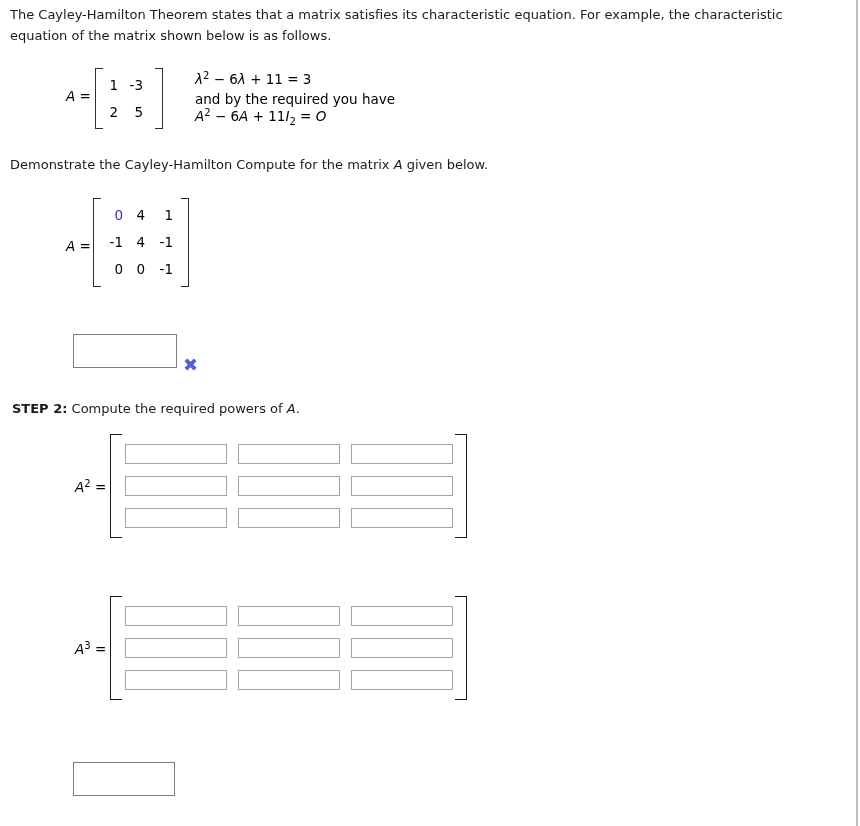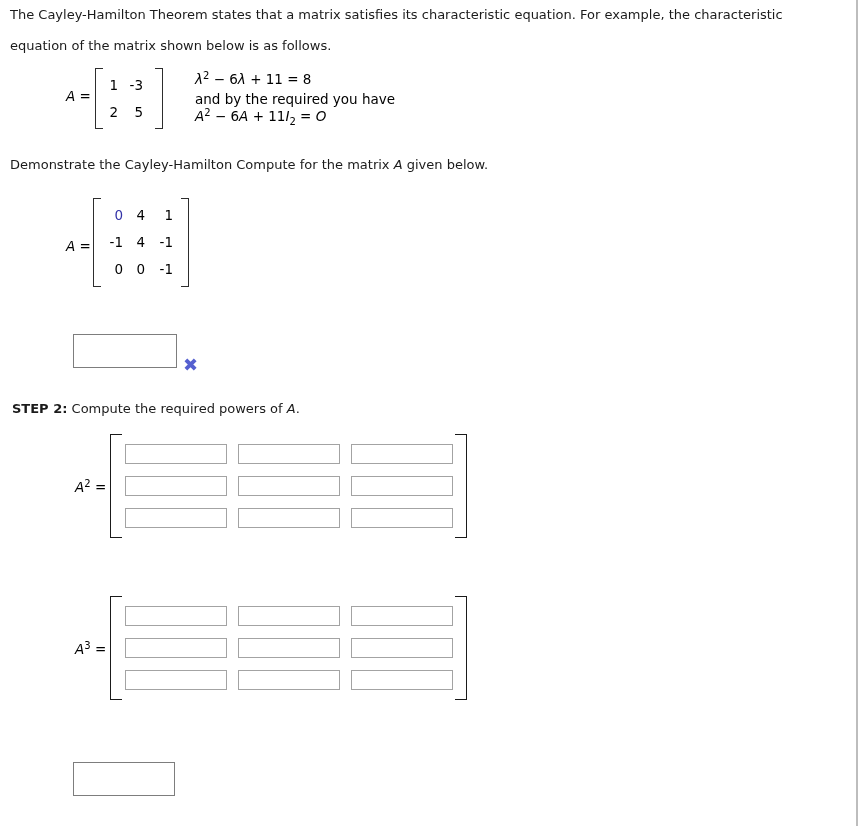--- a/index.html
+++ b/index.html
@@ -34,33 +34,33 @@
   .answer-box{position:absolute;border:1px solid #7d7d7d;background:#fff;box-sizing:border-box;font-size:13px;padding:0 4px;}
   .xmark{position:absolute;color:#5560d0;font-size:18px;font-weight:bold;line-height:20px;}
   .right-edge{position:absolute;top:0;height:826px;width:2px;background:#bdbdbd;}
 </style>
 </head>
 <body>
 
 <div class="page">
 
   <div class="txt" style="left:10px;top:5px;">The Cayley-Hamilton Theorem states that a matrix satisfies its characteristic equation. For example, the characteristic</div>
-  <div class="txt" style="left:10px;top:36px;">equation of the matrix shown below is as follows.</div>
+  <div class="txt" style="left:10px;top:26px;">equation of the matrix shown below is as follows.</div>
 
   <div class="txt math" style="left:66px;top:86px;"><var>A</var> <span>=</span></div>
   <div class="brk l" style="left:95px;top:68px;width:7px;height:59px;"></div>
   <div class="mgrid m2" style="left:100px;top:78px;">
     <span>1</span>
     <span>-3</span>
     <span>2</span>
     <span>5</span>
   </div>
   <div class="brk r" style="left:155px;top:68px;width:7px;height:59px;"></div>
 
-  <div class="txt math" style="left:195px;top:69px;"><var>λ</var><sup>2</sup><span> − 6</span><var>λ</var><span> + 11 = 8</span></div>
+  <div class="txt math" style="left:195px;top:69px;"><var>λ</var><sup>2</sup><span> − 6</span><var>λ</var><span> + 11 = 3</span></div>
   <div class="txt math" style="left:195px;top:89px;">and by the required you have</div>
   <div class="txt math" style="left:195px;top:106px;text-align:right;"><var>A</var><sup>2</sup><span> − 6</span><var>A</var><span> + 11</span><var>I</var><sub>2</sub><span> = </span><var>O</var></div>
 
   <div class="txt" style="left:10px;top:155px;"><span>Demonstrate the Cayley-Hamilton Compute for the matrix </span><var>A</var><span> given below.</span></div>
 
   <div class="txt math" style="left:66px;top:236px;"><var>A</var> <span>=</span></div>
   <div class="brk l" style="left:93px;top:198px;width:7px;height:87px;"></div>
   <div class="mgrid m3" style="left:104px;top:208px;">
     <span class="hl0">0</span>
     <span>4</span>

